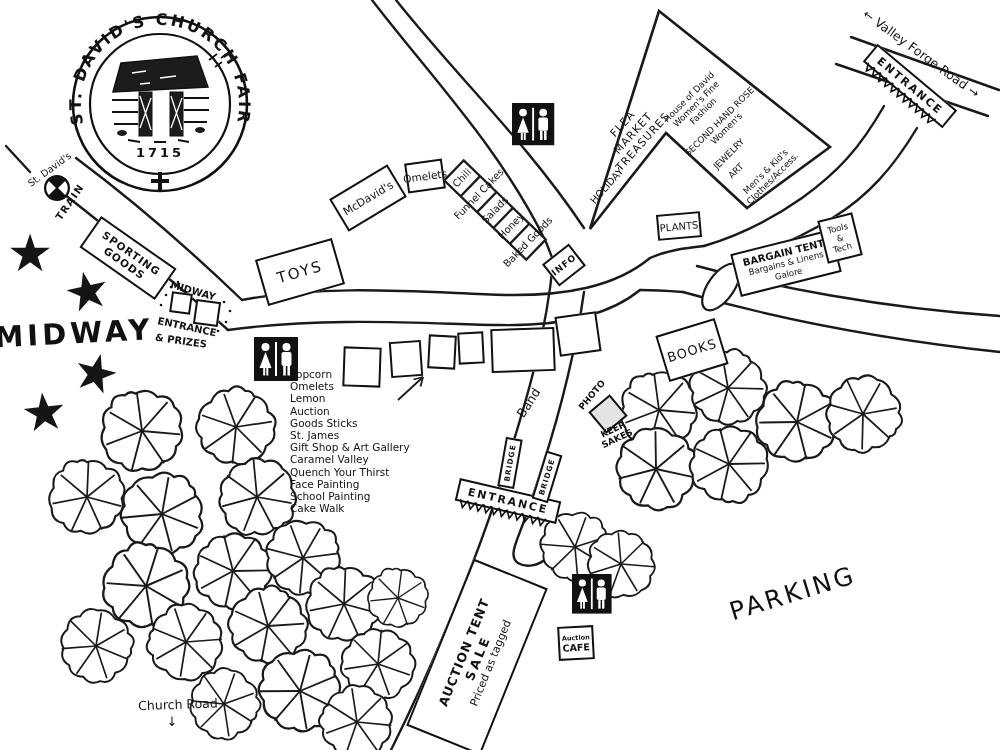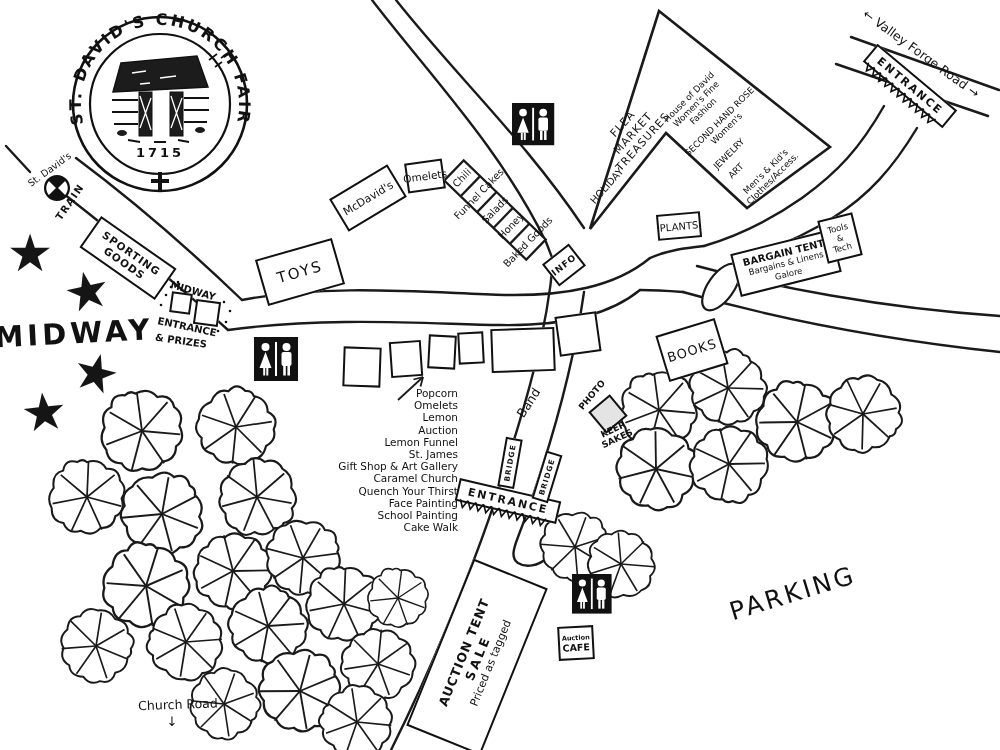--- a/index.html
+++ b/index.html
@@ -15,21 +15,21 @@
       transform:translate(-50%,-50%);}
   .banner{position:absolute;border:2.4px solid #111;background:#fff;box-sizing:border-box;
       font-size:11px;font-weight:600;letter-spacing:2px;padding:3px 9px;
       transform-origin:center;transform:translate(-50%,-50%);}
   .flags{position:absolute;top:100%;left:3px;margin-top:-1px;}
   .bridgebox{position:absolute;border:2.2px solid #111;background:#fff;font-size:7.5px;
       font-weight:600;letter-spacing:1px;padding:2px 4px;transform-origin:center;
       transform:translate(-50%,-50%);}
   .star{position:absolute;font-size:52px;color:#151515;transform:translate(-50%,-50%);
       line-height:1;}
-  .list{position:absolute;left:290px;top:387px;width:168px;text-align:right;
+  .list{position:absolute;left:290px;top:368px;width:168px;text-align:left;
       font-size:10.5px;line-height:12.2px;}
   .small{font-size:8.5px;line-height:1.2;}
 </style>
 </head>
 <body>
 
 <div id="map">
 
 <svg id="base" width="1000" height="750" viewBox="0 0 1000 750">
   <defs>
@@ -320,23 +320,23 @@
 </div>
 
 <div class="lbl" style="left:178px;top:705px;font-size:12.5px;font-weight:500;transform:translate(-50%,-50%) rotate(-2deg);">Church Road</div>
 <div class="lbl" style="left:172px;top:722px;font-size:13px;">↓</div>
 
 <div class="list">
   <div>Popcorn</div>
   <div>Omelets</div>
   <div>Lemon</div>
   <div>Auction</div>
-  <div>Lemon Funnel</div>
+  <div>Goods Sticks</div>
   <div>St. James</div>
   <div>Gift Shop &amp; Art Gallery</div>
-  <div>Caramel Church</div>
+  <div>Caramel Valley</div>
   <div>Quench Your Thirst</div>
   <div>Face Painting</div>
   <div>School Painting</div>
   <div>Cake Walk</div>
 </div>
 
 </div>
 
 </body></html>

